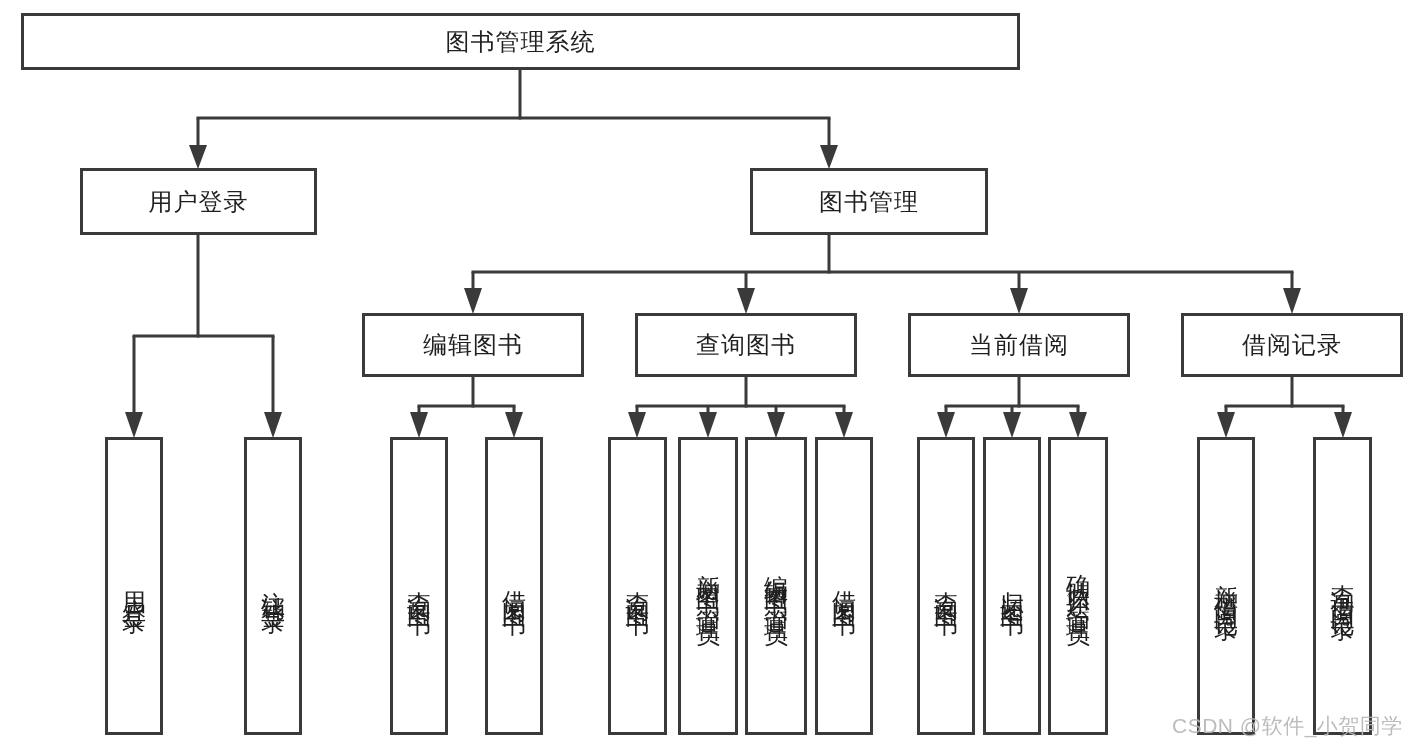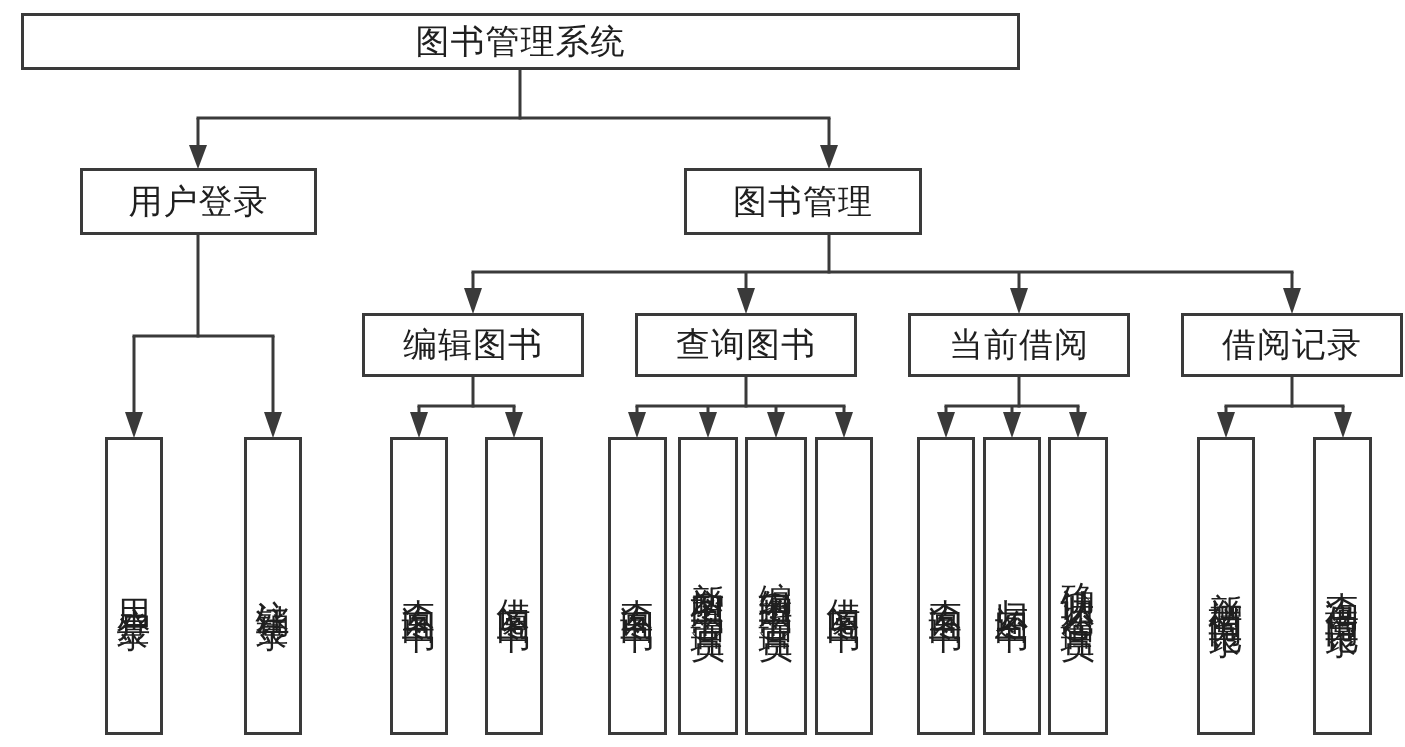--- a/index.html
+++ b/index.html
@@ -8,21 +8,21 @@
     position:relative; width:1405px; height:747px; background:#ffffff;
     font-family:"Liberation Sans","DejaVu Sans",sans-serif;
     color:#1f1f1f; overflow:hidden;
   }
   .svg-layer { position:absolute; left:0; top:0; width:1405px; height:747px; z-index:1; }
   .svg-layer line { stroke:#3a3a3a; stroke-width:3; }
   .svg-layer polygon { fill:#3a3a3a; }
   .box {
     position:absolute; background:#ffffff; border:3px solid #3a3a3a;
     display:flex; align-items:center; justify-content:center;
-    font-size:34px; color:#1f1f1f; z-index:2; text-align:center;
+    font-size:24px; color:#1f1f1f; z-index:2; text-align:center;
   }
   .leaf { border-width:3.5px; }
   .leaf .label {
     writing-mode:vertical-rl; text-orientation:mixed;
     letter-spacing:7px; line-height:1; white-space:nowrap;
   }
   .hlabel { letter-spacing:1px; white-space:nowrap; }
   .watermark {
     position:absolute; left:1172px; top:712px; z-index:3;
     font-size:21px; color:rgba(182,182,182,0.92); letter-spacing:0.5px;
@@ -110,21 +110,21 @@
     </g>
   </svg>
 
   <div class="box" style="left:21px;top:13px;width:999px;height:57px;">
     <span class="hlabel">图书管理系统</span>
   </div>
 
   <div class="box" style="left:80px;top:168px;width:237px;height:67px;">
     <span class="hlabel">用户登录</span>
   </div>
-  <div class="box" style="left:684px;top:168px;width:238px;height:67px;">
+  <div class="box" style="left:750px;top:168px;width:238px;height:67px;">
     <span class="hlabel">图书管理</span>
   </div>
 
   <div class="box" style="left:362px;top:313px;width:222px;height:64px;">
     <span class="hlabel">编辑图书</span>
   </div>
   <div class="box" style="left:635px;top:313px;width:222px;height:64px;">
     <span class="hlabel">查询图书</span>
   </div>
   <div class="box" style="left:908px;top:313px;width:222px;height:64px;">
@@ -171,14 +171,15 @@
     <span class="label">确认归还（管理员）</span>
   </div>
 
   <div class="box leaf" style="left:1197px;top:437px;width:58px;height:298px;">
     <span class="label">新增借阅记录</span>
   </div>
   <div class="box leaf" style="left:1313px;top:437px;width:59px;height:298px;">
     <span class="label">查询借阅记录</span>
   </div>
 
+  <div class="watermark">CSDN @软件_小贺同学</div>
 
 </div>
 
 </body></html>

